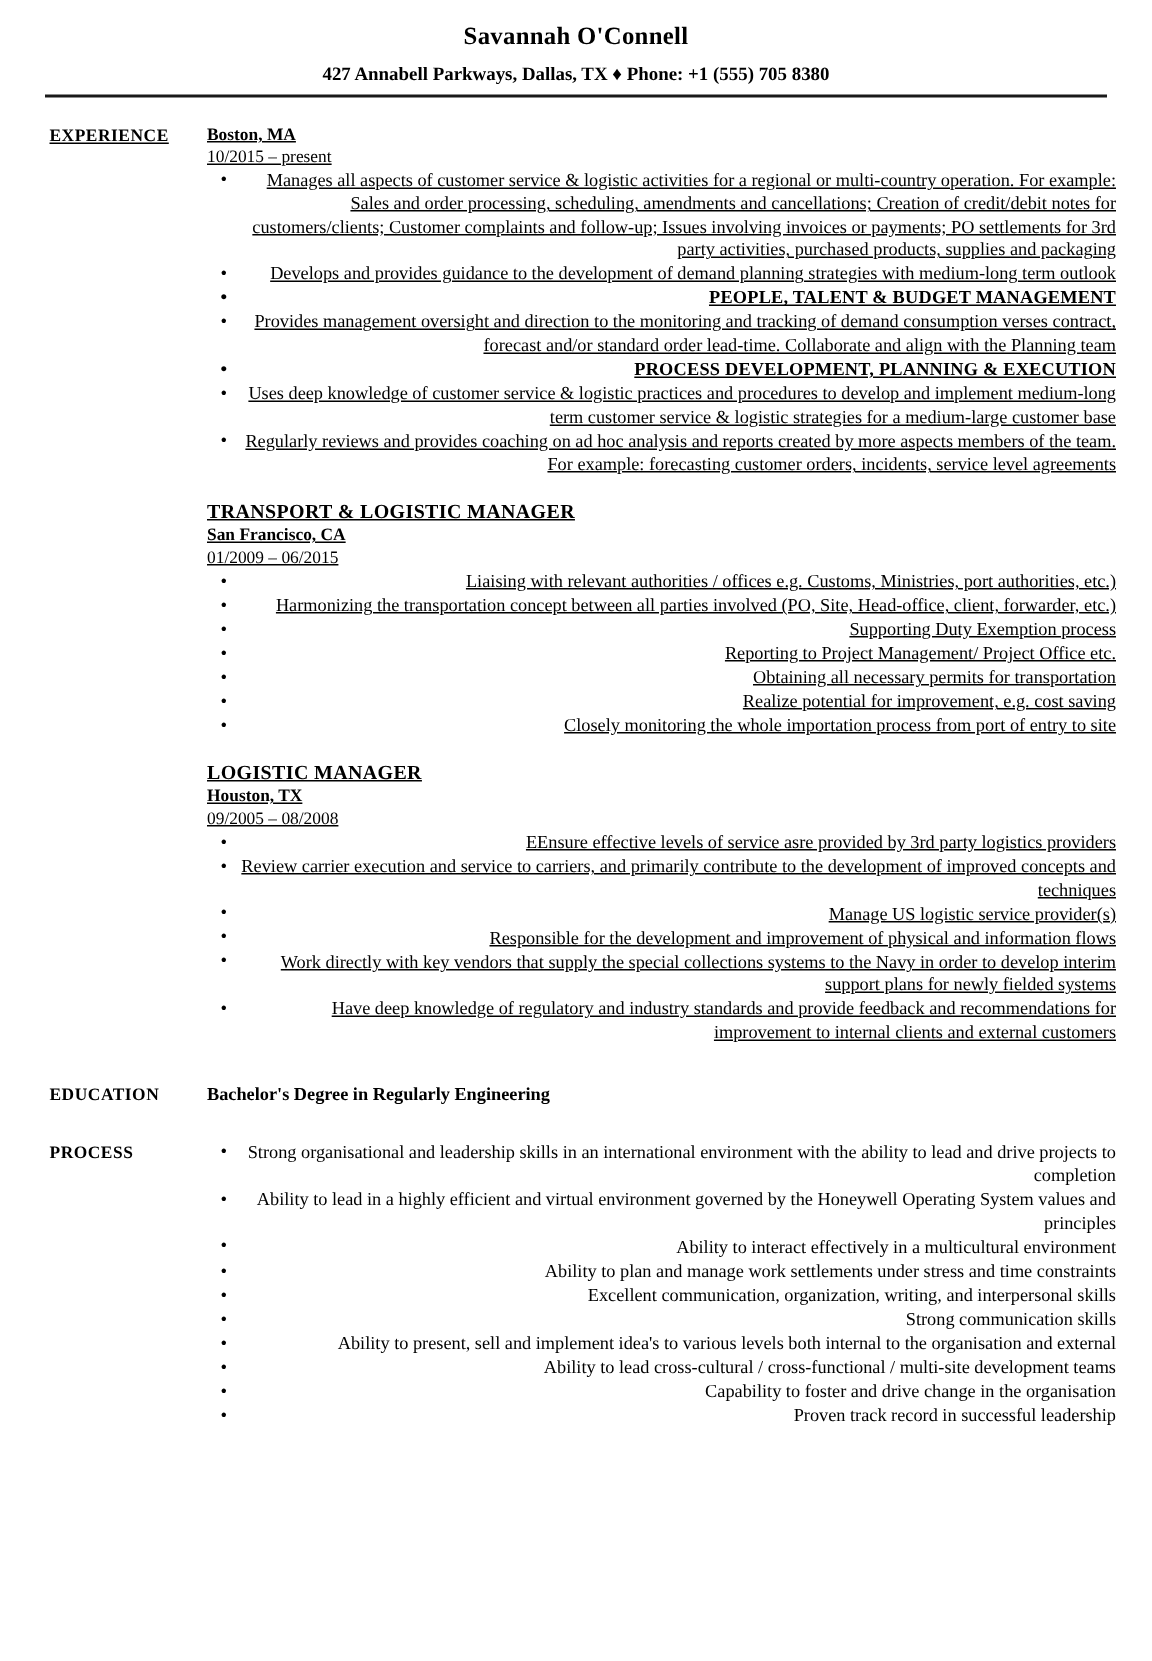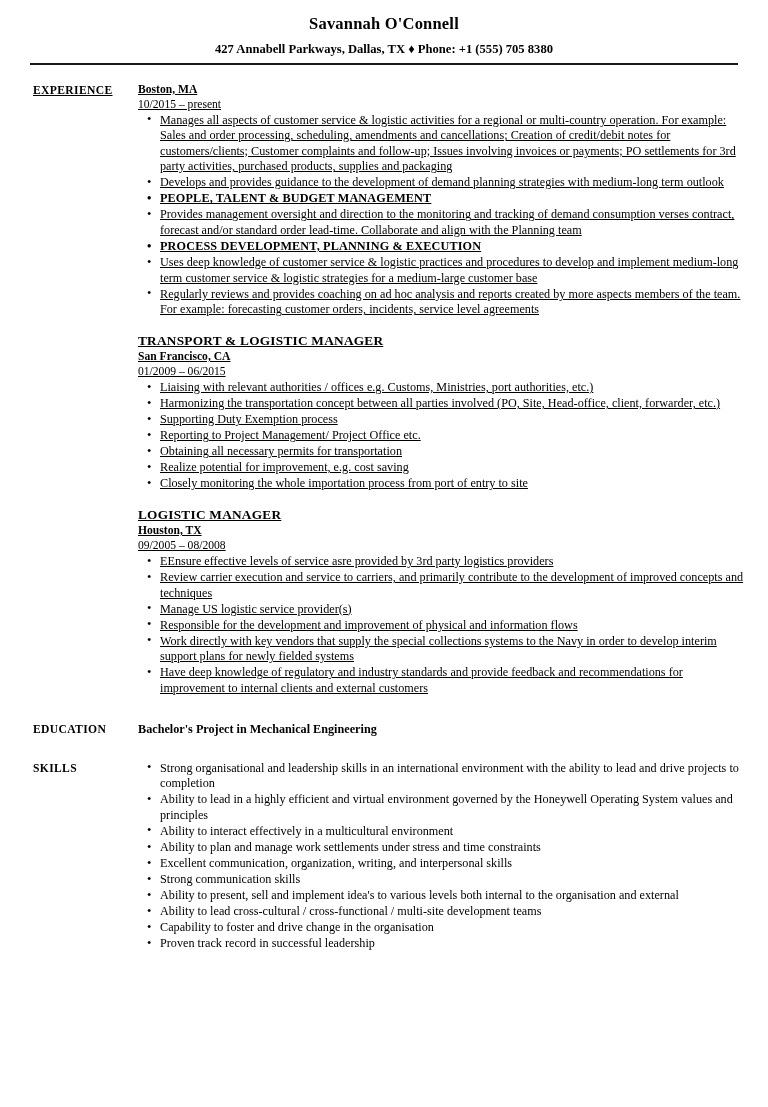--- a/index.html
+++ b/index.html
@@ -98,21 +98,21 @@
     list-style: none;
     margin: 1px 0 0 0;
     padding: 0;
   }
   ul.bullets > li {
     position: relative;
     padding-left: 22px;
     font-size: 12.2px;
     line-height: 1.275;
     margin: 0 0 0.5px 0;
-    text-align: left;
+    text-align: right;
   }
   ul.bullets > li::before {
     content: "\2022";
     position: absolute;
     left: 9px;
     top: -0.5px;
     font-size: 12.5px;
     line-height: 1.275;
   }
   ul.bullets > li.caps {
@@ -192,26 +192,26 @@
             <li class="bullets-item">Work directly with key vendors that supply the special collections systems to the Navy in order to develop interim support plans for newly fielded systems</li>
             <li class="bullets-item">Have deep knowledge of regulatory and industry standards and provide feedback and recommendations for improvement to internal clients and external customers</li>
           </ul>
         </div>
       </div>
   </div>
 
   <div class="section" id="education-section">
     <div class="section-label">EDUCATION</div>
     <div class="section-body">
-      <div class="edu-degree">Bachelor's Project in Mechanical Engineering</div>
+      <div class="edu-degree">Bachelor's Degree in Regularly Engineering</div>
     </div>
   </div>
 
   <div class="section" id="skills-section">
-    <div class="section-label">SKILLS</div>
+    <div class="section-label">PROCESS</div>
     <div class="section-body">
       <ul class="bullets" id="skills-list">
           <li class="bullets-item">Strong organisational and leadership skills in an international environment with the ability to lead and drive projects to completion</li>
           <li class="bullets-item">Ability to lead in a highly efficient and virtual environment governed by the Honeywell Operating System values and principles</li>
           <li class="bullets-item">Ability to interact effectively in a multicultural environment</li>
           <li class="bullets-item">Ability to plan and manage work settlements under stress and time constraints</li>
           <li class="bullets-item">Excellent communication, organization, writing, and interpersonal skills</li>
           <li class="bullets-item">Strong communication skills</li>
           <li class="bullets-item">Ability to present, sell and implement idea's to various levels both internal to the organisation and external</li>
           <li class="bullets-item">Ability to lead cross-cultural / cross-functional / multi-site development teams</li>

